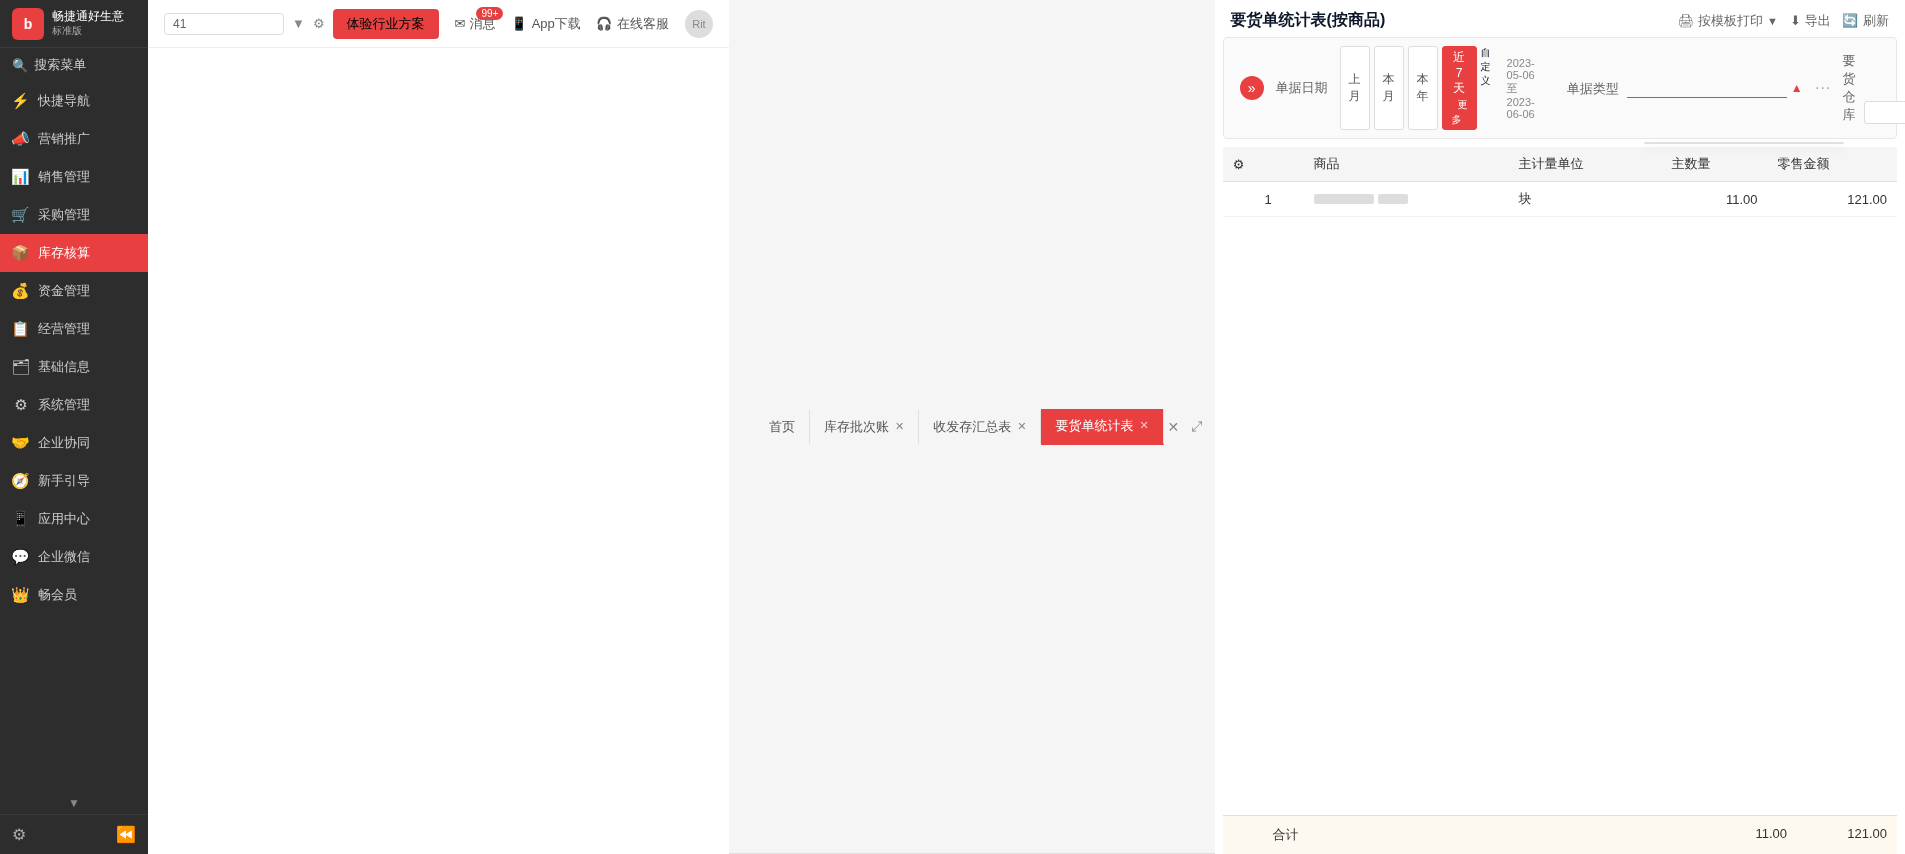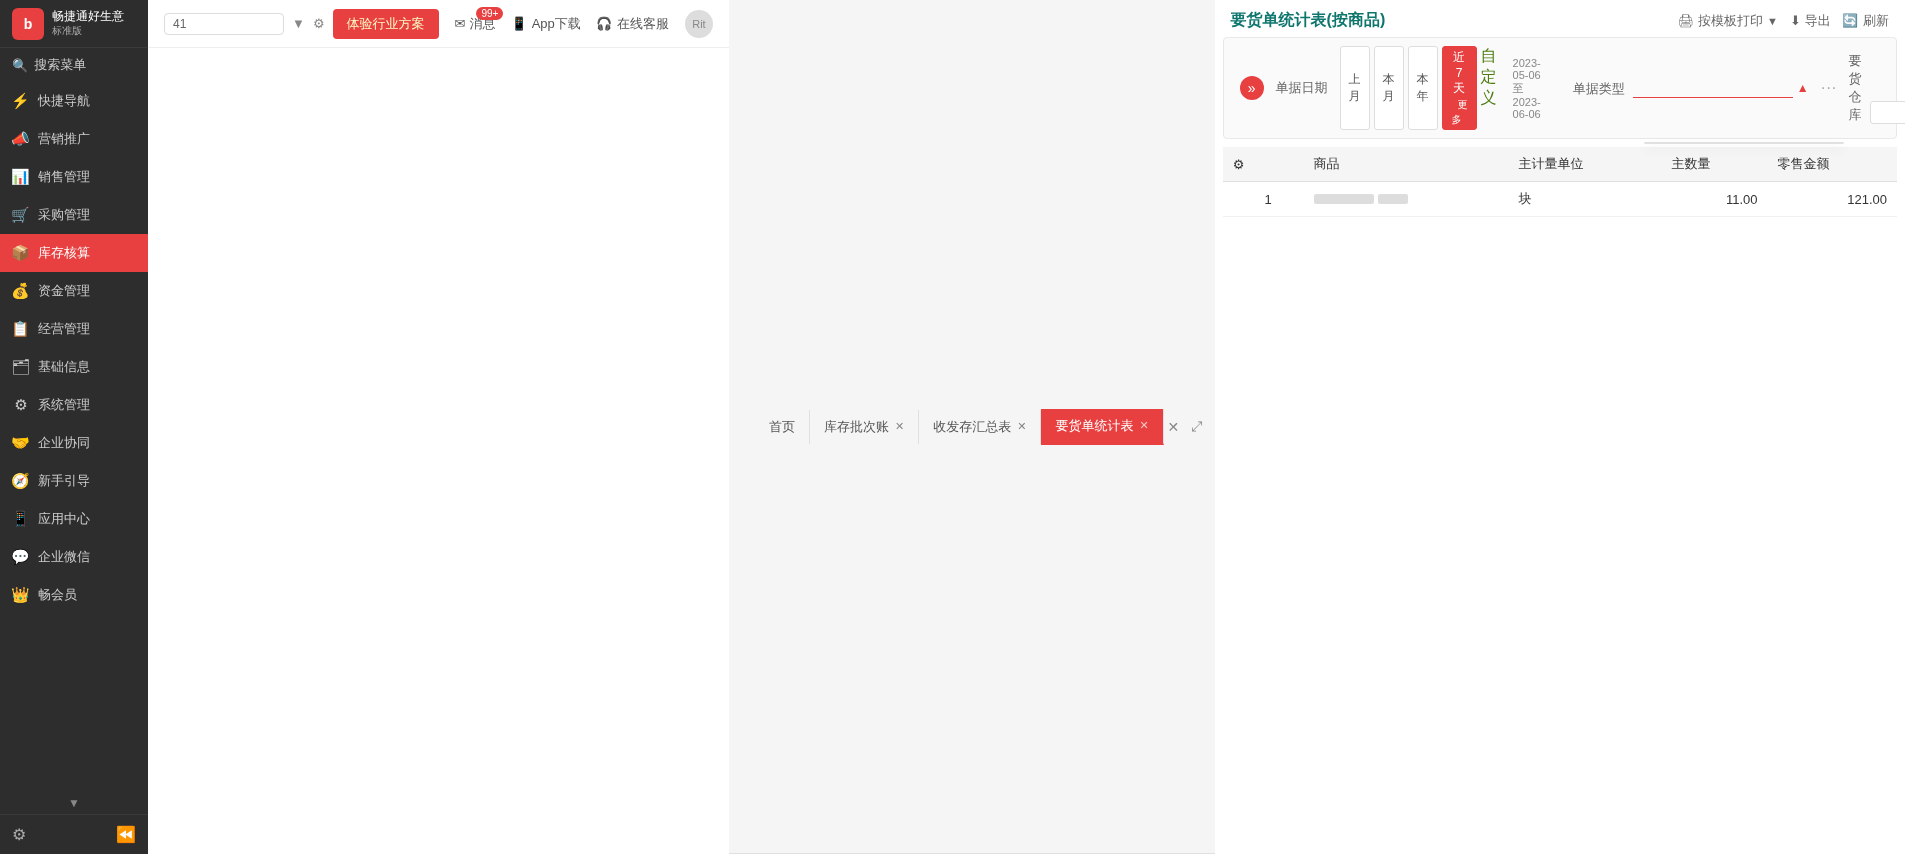--- a/index.html
+++ b/index.html
@@ -92,21 +92,21 @@
     .breadcrumb-input {
       border: 1px solid #ddd;
       border-radius: 4px;
       padding: 3px 8px;
       font-size: 12px;
       width: 120px;
       color: #666;
     }
     .header-btn-trial {
       background: #e84040;
-      color: #fef9c3;
+      color: #000000;
       border: none;
       border-radius: 4px;
       padding: 6px 14px;
       font-size: 13px;
       cursor: pointer;
     }
     .header-right {
       display: flex; align-items: center; gap: 16px;
     }
     .header-action {
@@ -185,21 +185,21 @@
     
     .page-title-bar {
       display: flex; align-items: center; justify-content: space-between;
       padding: 10px 16px 6px;
       background: #fff;
       flex-shrink: 0;
     }
     .page-title {
       font-size: 16px;
       font-weight: bold;
-      color: #0f766e;
+      color: #0f172a;
       text-align: center;
     }
     .title-actions {
       display: flex; align-items: center; gap: 12px;
     }
     .title-action-btn {
       display: flex; align-items: center; gap: 4px;
       color: #666; cursor: pointer; font-size: 13px;
     }
 
@@ -237,21 +237,21 @@
       color: #555;
       font-size: 12px;
       cursor: pointer;
     }
     .date-btn.active { background: #e84040; color: #fff; border-color: #e84040; }
     .date-badge {
       background: #e84040; color: white;
       border-radius: 10px; padding: 1px 5px;
       font-size: 10px; margin-left: 2px;
     }
-    .date-custom { color: #4d7c0f; font-size: 16px; cursor: pointer; font-family: Liberation Mono, monospace; }
+    .date-custom { color: #0f172a; font-size: 10px; cursor: pointer; font-family: Liberation Mono, monospace; }
     .date-range { color: #888; font-size: 11px; margin-left: 4px; }
 
     .filter-divider { width: 1px; height: 20px; background: #ddd; margin: 0 4px; }
 
     .filter-section {
       display: flex; align-items: flex-end; gap: 8px;
     }
     .filter-select-wrap {
       position: relative;
       display: flex; align-items: center;
@@ -602,15 +602,21 @@
               </div>
             </td>
             <td>块</td>
             <td class="num">11.00</td>
             <td class="num">121.00</td>
           </tr>
         </tbody>
       </table>
     </div>
 
+    <div class="table-footer">
+      <div class="footer-label">合计</div>
+      <div style="flex:1;"></div>
+      <div class="footer-val">11.00</div>
+      <div class="footer-val">121.00</div>
+    </div>
 
   </div>
 </div>
 
 </body></html>

